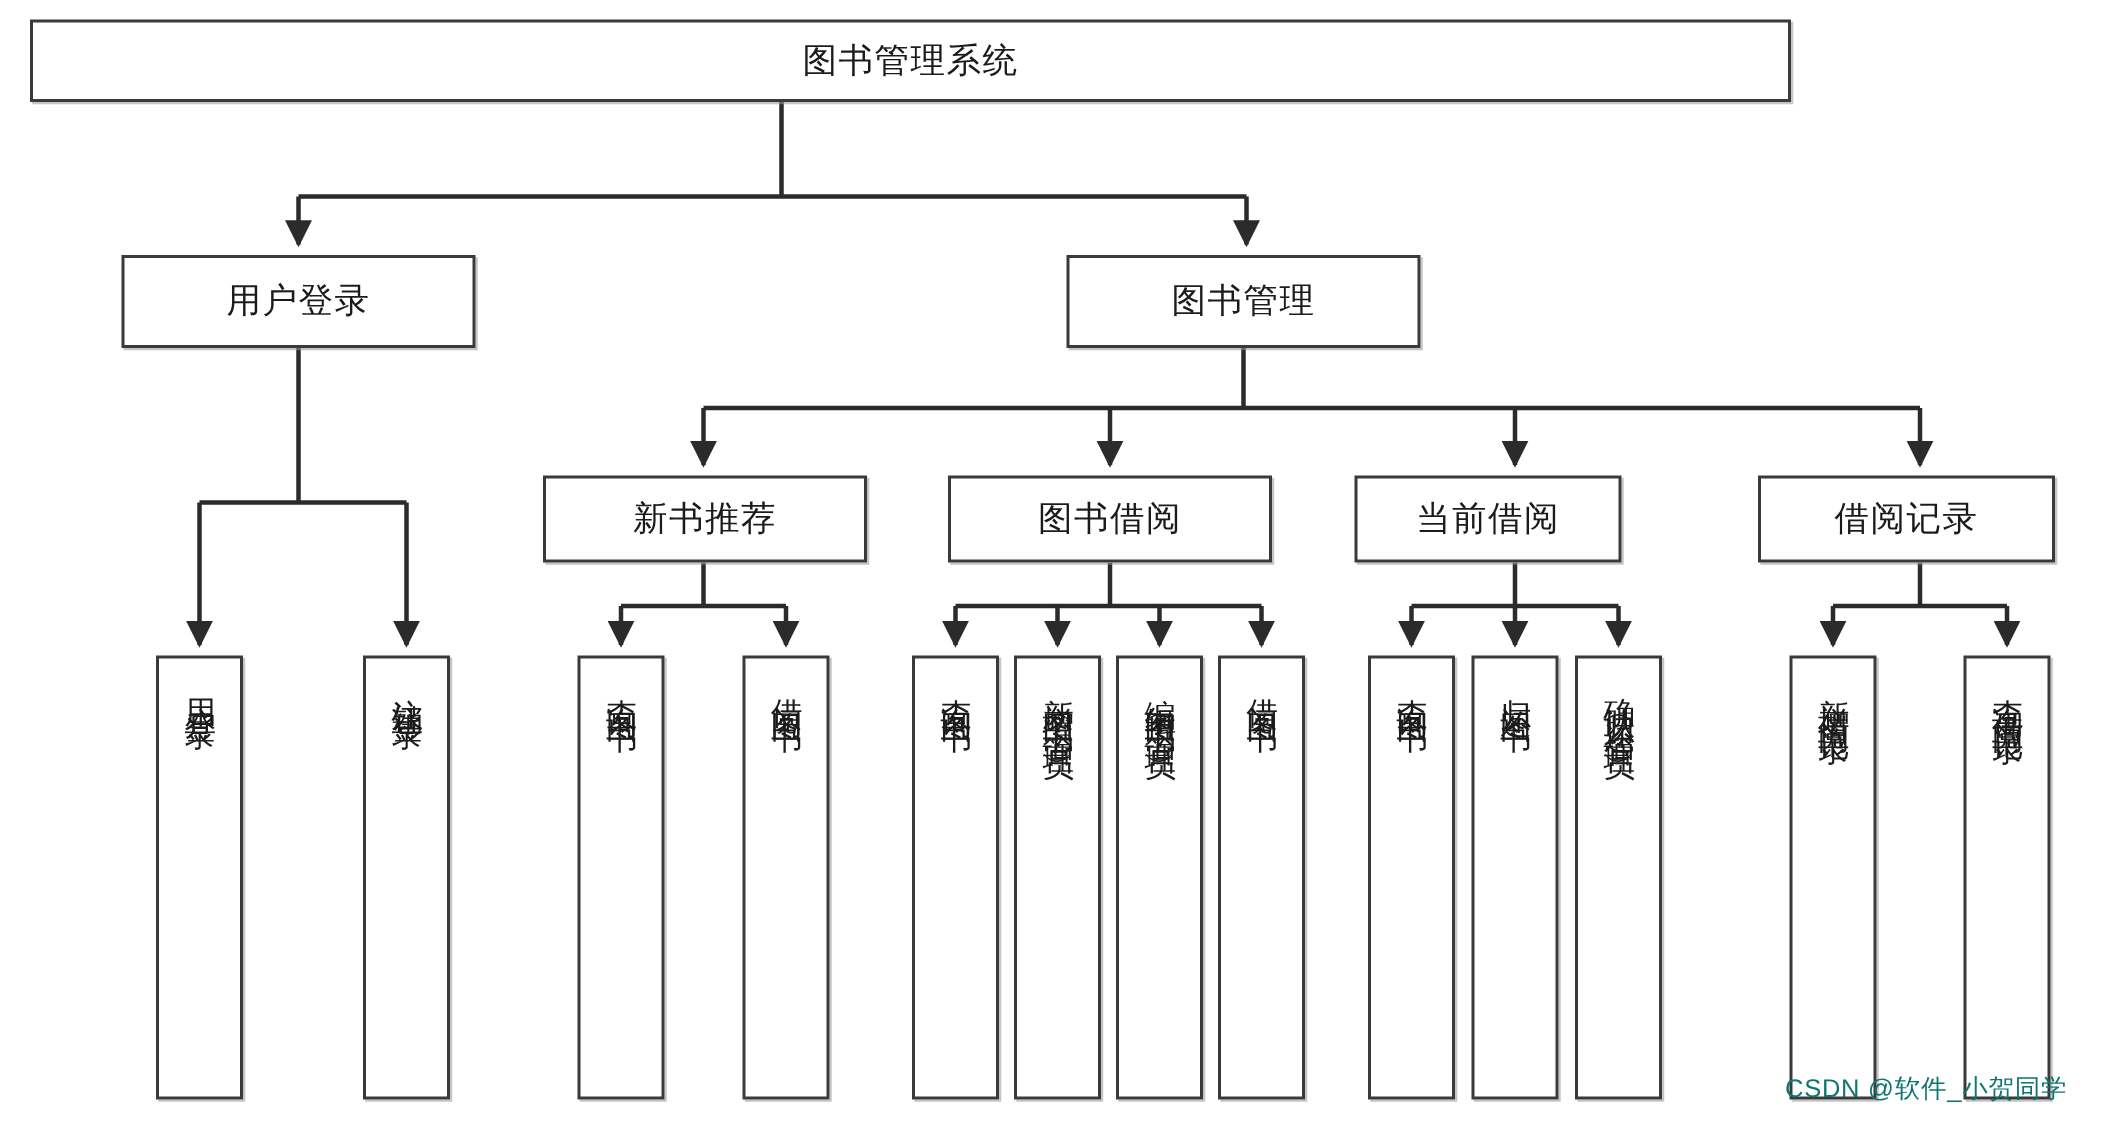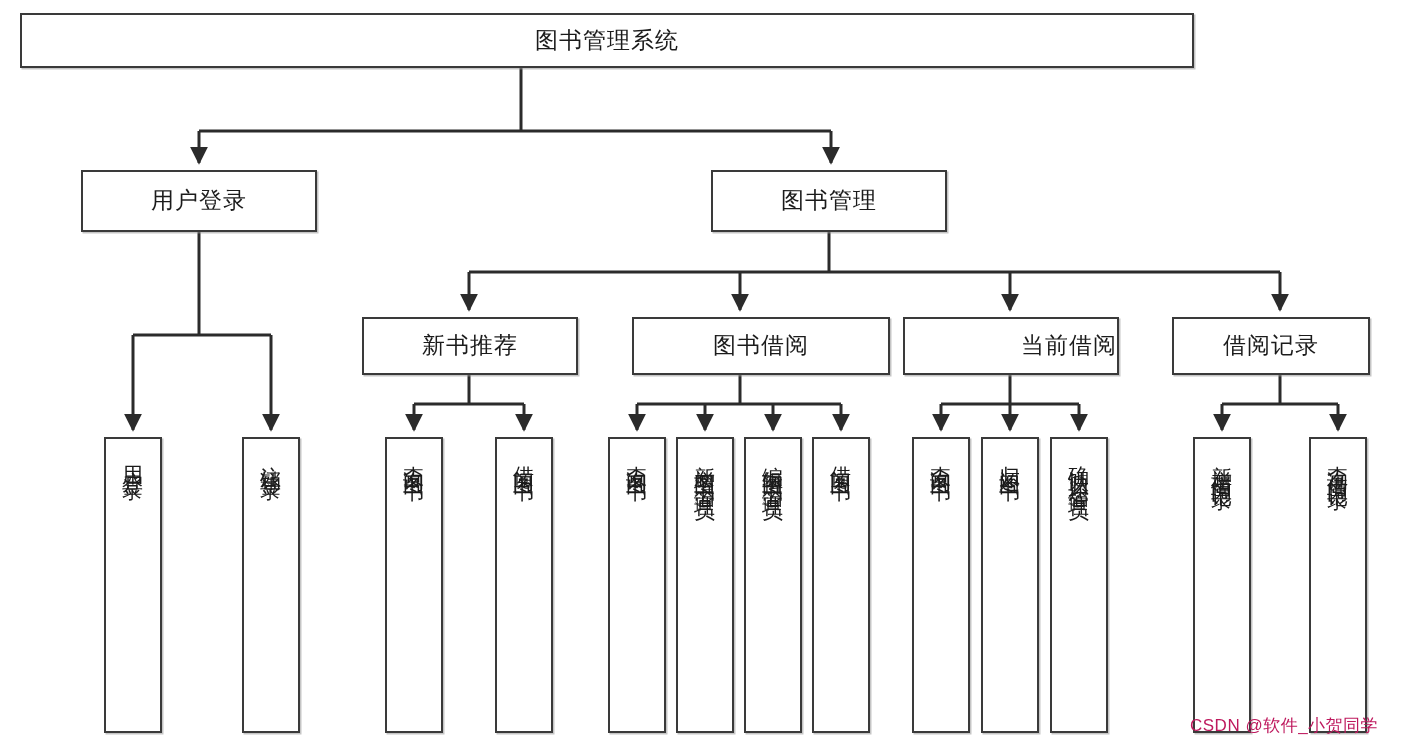--- a/index.html
+++ b/index.html
@@ -57,21 +57,21 @@
     letter-spacing: 5px;
     line-height: 1;
     white-space: nowrap;
     display: block;
   }
   .watermark {
     position: absolute;
     left: 1190px;
     top: 714px;
     font-size: 17px;
-    color: #be185d;
+    color: #0f766e;
     letter-spacing: 0.5px;
     white-space: nowrap;
     user-select: none;
   }
 </style>
 </head>
 <body>
 
 <div id="canvas">
 
@@ -132,24 +132,24 @@
   <div class="node h" style="left:81px; top:170px; width:236px; height:62px;">
     <span>用户登录</span>
   </div>
   <div class="node h" style="left:711px; top:170px; width:236px; height:62px;">
     <span>图书管理</span>
   </div>
 
   <div class="node h" style="left:362px; top:317px; width:216px; height:58px;">
     <span>新书推荐</span>
   </div>
-  <div class="node h" style="left:632px; top:317px; width:258px; height:58px;">
+  <div class="node h" style="left:632px; top:317px; width:216px; height:58px;">
     <span>图书借阅</span>
   </div>
-  <div class="node h" style="left:903px; top:317px; width:216px; height:58px;justify-content:flex-end;">
+  <div class="node h" style="left:903px; top:317px; width:178px; height:58px;">
     <span>当前借阅</span>
   </div>
   <div class="node h" style="left:1172px; top:317px; width:198px; height:58px;">
     <span>借阅记录</span>
   </div>
 
   <div class="node leaf" style="left:104px; top:437px; width:58px; height:296px;">
     <span class="vtext">用户登录</span>
   </div>
   <div class="node leaf" style="left:242px; top:437px; width:58px; height:296px;">

